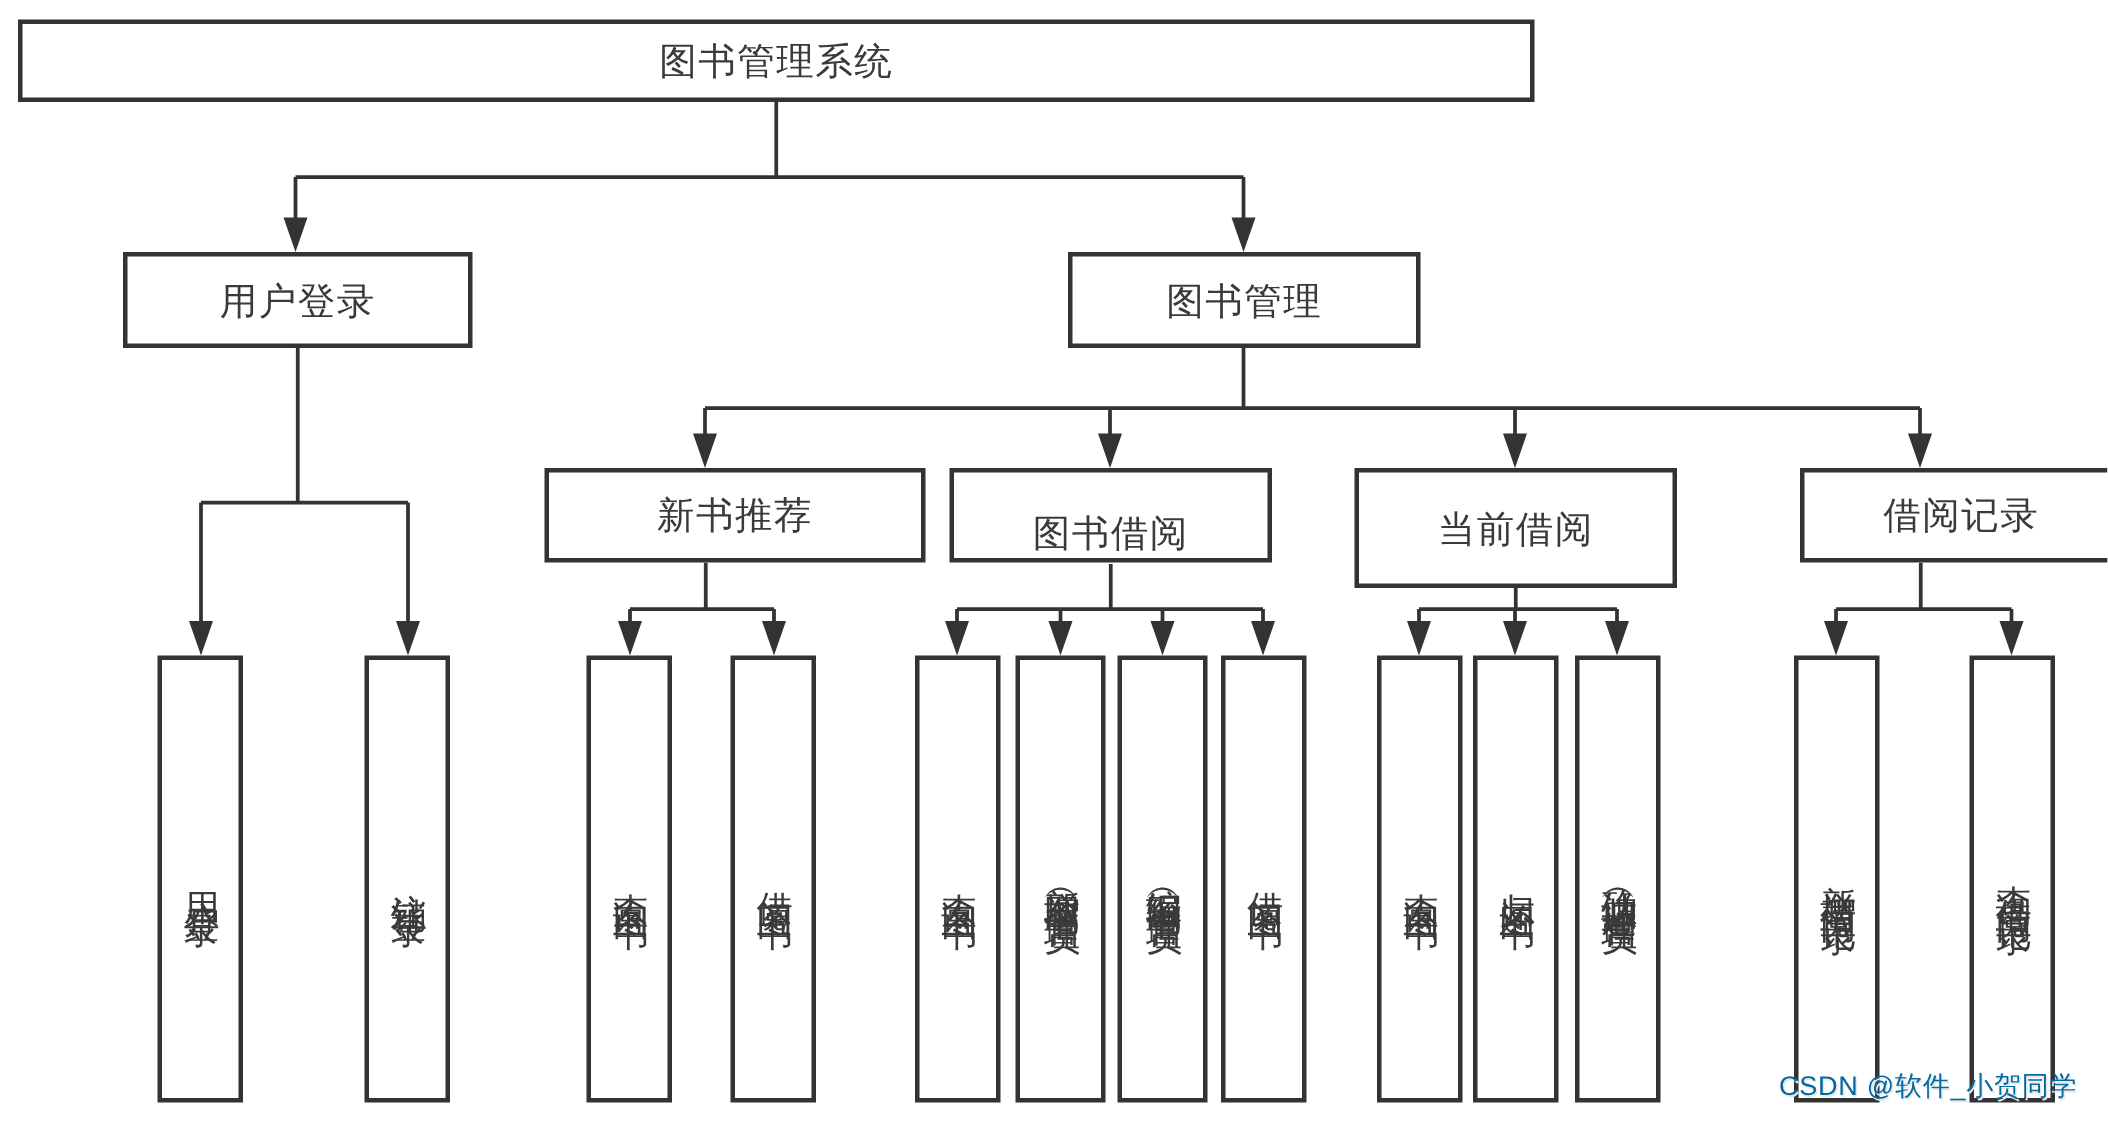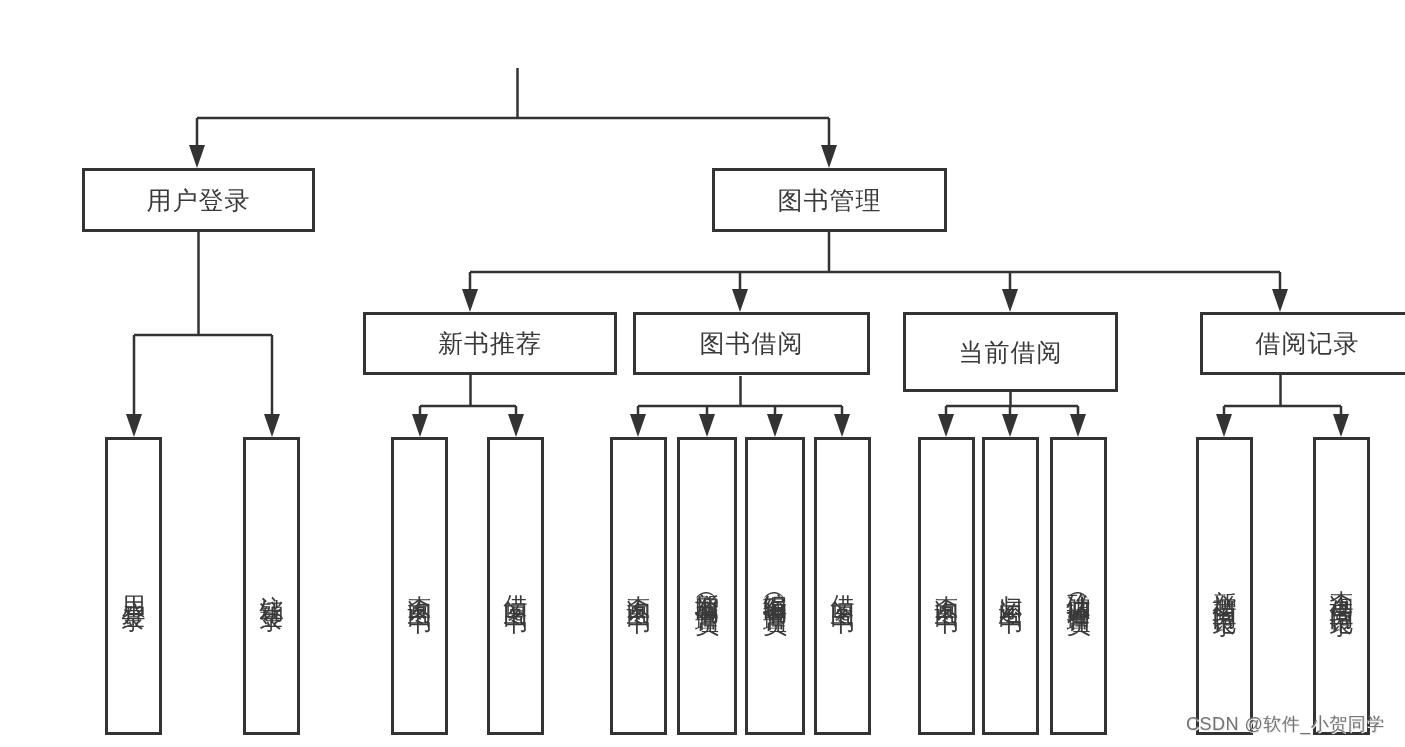--- a/index.html
+++ b/index.html
@@ -30,21 +30,21 @@
     letter-spacing: 5px;
     line-height: 1;
     white-space: nowrap;
   }
   .vbox.long span { letter-spacing: 3px; }
   .watermark {
     position: absolute;
     left: 1186px;
     top: 712px;
     font-size: 18px;
-    color: #737373;
+    color: #0369a1;
     letter-spacing: 0.5px;
     white-space: nowrap;
     text-shadow: 1px 1px 0 #e8e8e8;
     z-index: 5;
   }
 </style>
 </head>
 <body>
 
 <div id="canvas">
@@ -64,32 +64,35 @@
         M189 145 L205 145 L197 168 Z M821 145 L837 145 L829 168 Z
         M462 289 L478 289 L470 312 Z M732 289 L748 289 L740 312 Z M1002 289 L1018 289 L1010 312 Z M1272 289 L1288 289 L1280 312 Z
         M126 414 L142 414 L134 437 Z M264 414 L280 414 L272 437 Z
         M412 414 L428 414 L420 437 Z M508 414 L524 414 L516 437 Z
         M630 414 L646 414 L638 437 Z M699 414 L715 414 L707 437 Z M767 414 L783 414 L775 437 Z M834 414 L850 414 L842 437 Z
         M938 414 L954 414 L946 437 Z M1002 414 L1018 414 L1010 437 Z M1070 414 L1086 414 L1078 437 Z
         M1216 414 L1232 414 L1224 437 Z M1333 414 L1349 414 L1341 437 Z"></path>
     </g>
   </svg>
 
+  <div class="node hbox" style="left:12px; top:13px; width:1011px; height:55px;">
+    <span>图书管理系统</span>
+  </div>
 
   <div class="node hbox" style="left:82px; top:168px; width:233px; height:64px;">
     <span>用户登录</span>
   </div>
   <div class="node hbox" style="left:712px; top:168px; width:235px; height:64px;">
     <span>图书管理</span>
   </div>
 
   <div class="node hbox" style="left:363px; top:312px; width:254px; height:63px;">
     <span>新书推荐</span>
   </div>
-  <div class="node hbox" style="left:633px; top:312px; width:237px; height:63px;">
+  <div class="node hbox" style="left:633px; top:312px; width:215px; height:63px;align-items:flex-end;">
     <span>图书借阅</span>
   </div>
   <div class="node hbox" style="left:903px; top:312px; width:215px; height:80px;">
     <span>当前借阅</span>
   </div>
   <div class="node hbox" style="left:1172px; top:312px; width:215px; height:63px;margin-left:28px;">
     <span>借阅记录</span>
   </div>
 
   <div class="node vbox" style="left:105px; top:437px; width:57px; height:298px;">

